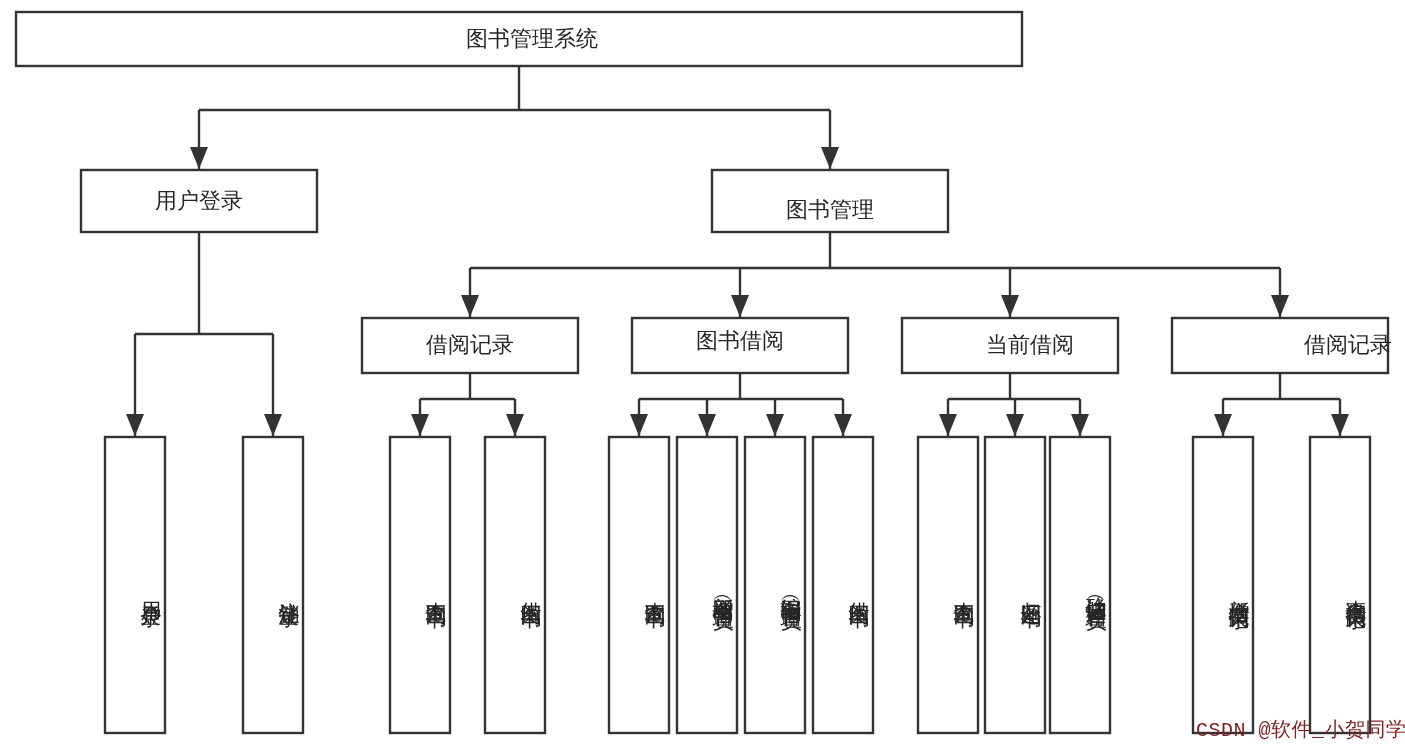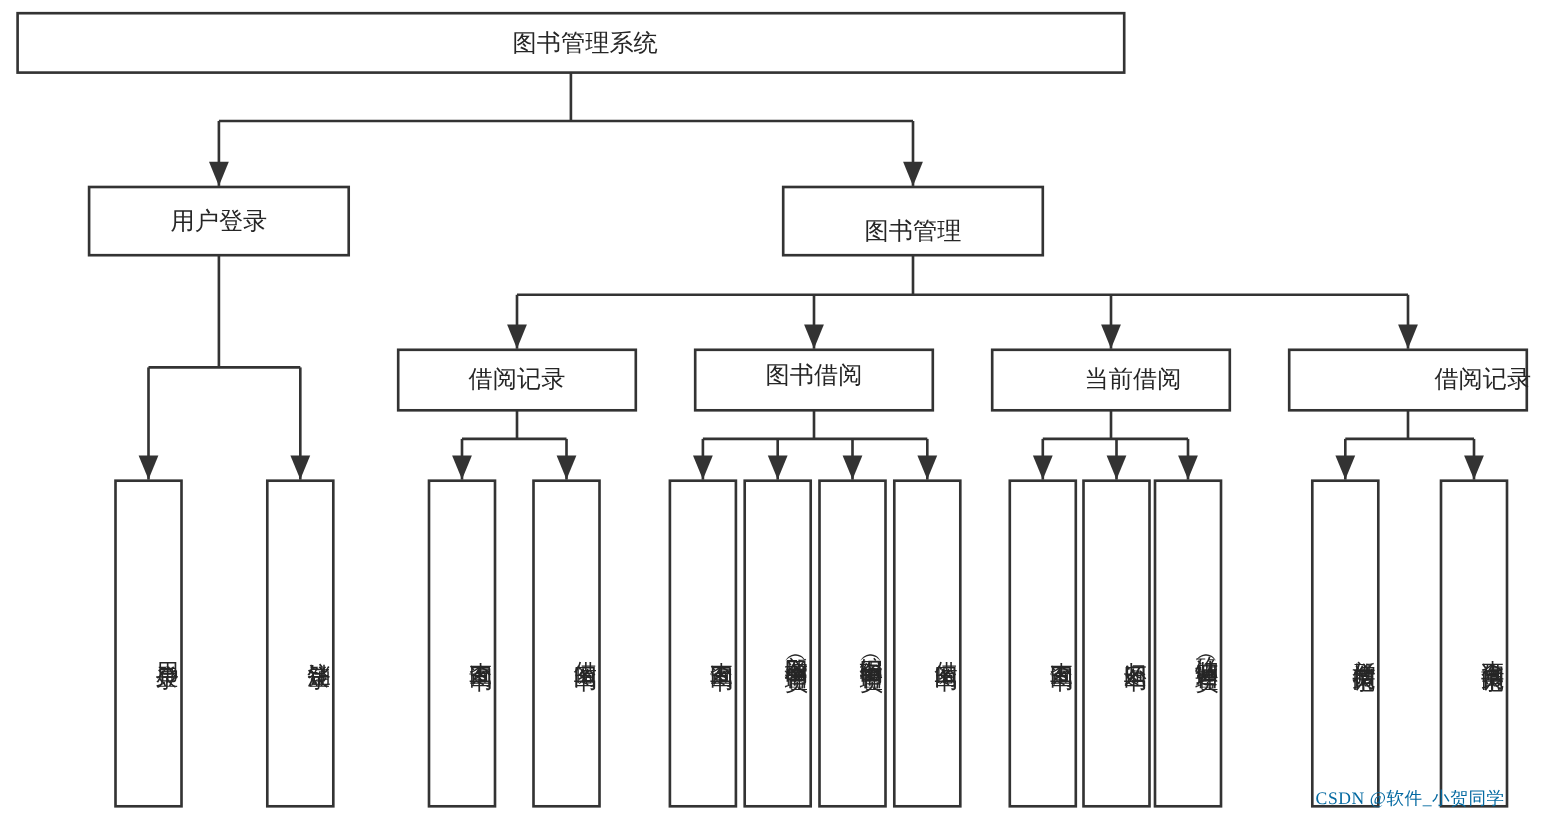--- a/index.html
+++ b/index.html
@@ -60,23 +60,23 @@
     text-orientation: upright;
     font-size: 21px;
     letter-spacing: 2px;
     align-items: flex-start;
     justify-content: center;
     padding-top: 8px;
     box-sizing: border-box;
   }
   .watermark {
     position: absolute;
-    font-size: 16px;
-    color: #0369a1;
-    font-family: Liberation Serif, serif;
+    font-size: 20px;
+    color: #7f1d1d;
+    font-family: Liberation Mono, monospace;
     white-space: nowrap;
     letter-spacing: 0.5px;
   }
 </style>
 </head>
 <body>
 
 <div id="diagram-root">
 
   <svg class="canvas" viewBox="0 0 1405 747">

